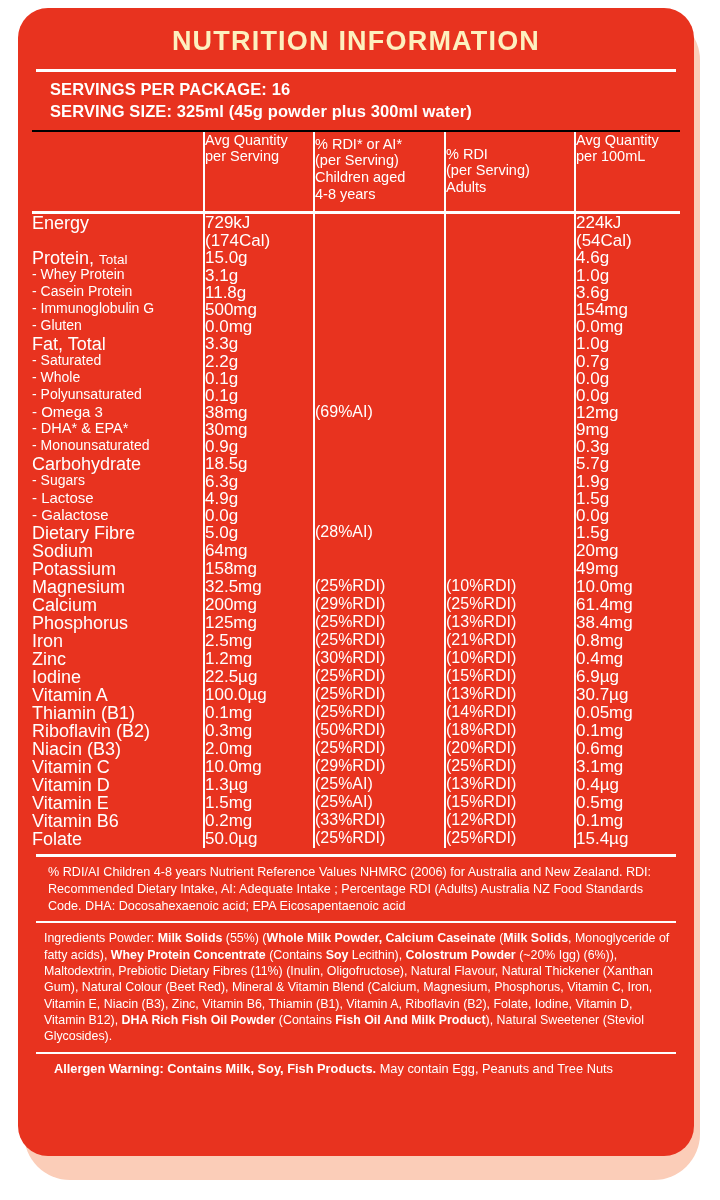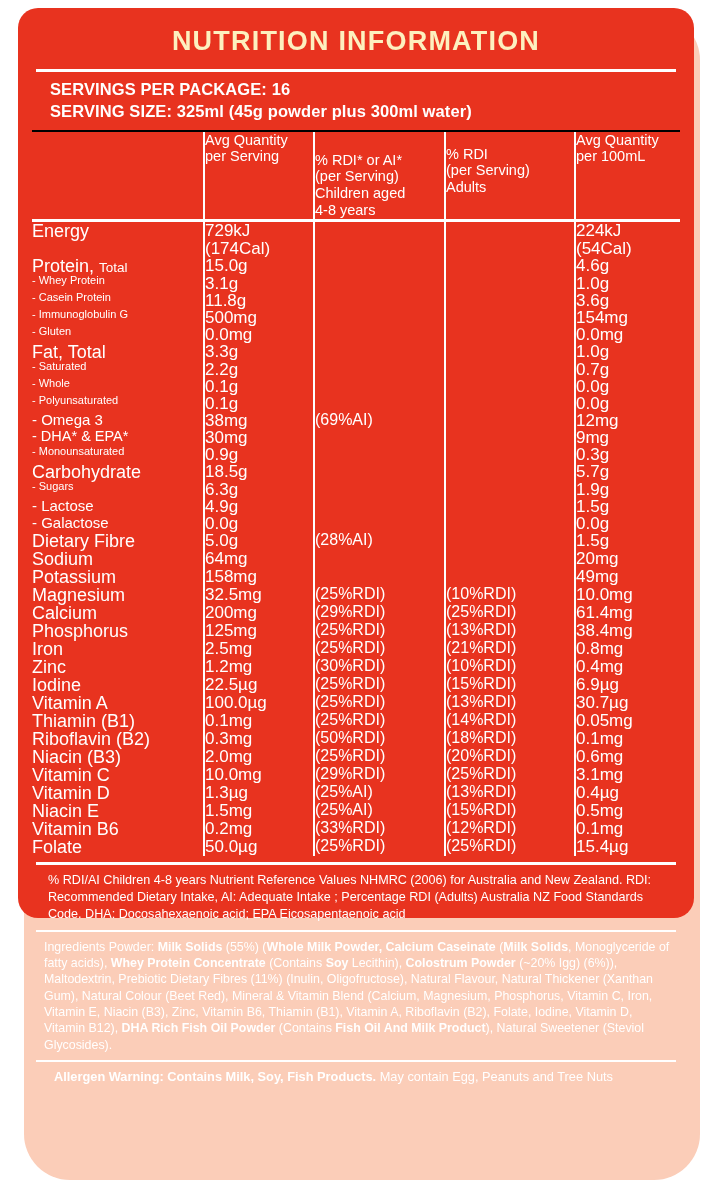--- a/index.html
+++ b/index.html
@@ -15,23 +15,23 @@
   .shadow-layer {
     position: absolute;
     left: 24px; top: 14px;
     width: 676px; height: 1166px;
     background: #fbcdb8;
     border-radius: 46px;
   }
   .panel {
     position: absolute;
     left: 18px; top: 8px;
-    width: 676px; height: 910px;
+    width: 676px; height: 1148px;
     background: #e8331f;
-    border-radius: 20px;
+    border-radius: 30px;
     padding: 0 14px;
     color: #ffffff;
   }
 
   .title {
     text-align: center;
     color: #fdf0bf;
     font-weight: bold;
     font-size: 27px;
     letter-spacing: 1.2px;
@@ -66,34 +66,34 @@
 
   .vline { border-left: 2px solid #ffffff; }
 
   thead td {
     height: 82px;
     font-size: 14.5px;
     line-height: 1.17;
     padding: 22px 0 0 8px;
     vertical-align: top;
   }
-  thead td.hdr-child { padding-top: 20px; }
+  thead td.hdr-child { padding-top: 4px; }
   thead td.hdr-adult { padding-top: 14px; }
 
   .thead-rule-top { border-top: 2px solid #000000; }
   .thead-rule-bot { border-bottom: 3px solid #ffffff; }
 
   tbody td { font-size: 16px; line-height: 1.0; }
 
   .rowlabel { padding-left: 10px; white-space: nowrap; }
   .rowval   { padding-left: 9px; white-space: nowrap; }
 
   
   .lvl0 { font-size: 18px; }
-  .lvl1 { font-size: 11px; padding-left: 26px; }
+  .lvl1 { font-size: 14px; padding-left: 26px; }
   .lvl2 { font-size: 15px;  padding-left: 40px; }
   .lvl3 { font-size: 14.5px; padding-left: 54px; }
   .sub  { font-size: 13.5px; }
 
   tbody tr td { padding-top: 2px; padding-bottom: 2px; }
 
   .valbig { font-size: 17px; }
 
   
   .foot {
@@ -389,21 +389,21 @@
             <td class="rowval vline valbig">3.1mg</td>
           </tr>
           <tr>
             <td class="rowlabel lvl0">Vitamin D</td>
             <td class="rowval vline valbig">1.3µg</td>
             <td class="rowval vline">(25%AI)</td>
             <td class="rowval vline">(13%RDI)</td>
             <td class="rowval vline valbig">0.4µg</td>
           </tr>
           <tr>
-            <td class="rowlabel lvl0">Niacin E</td>
+            <td class="rowlabel lvl0">Vitamin E</td>
             <td class="rowval vline valbig">1.5mg</td>
             <td class="rowval vline">(25%AI)</td>
             <td class="rowval vline">(15%RDI)</td>
             <td class="rowval vline valbig">0.5mg</td>
           </tr>
           <tr>
             <td class="rowlabel lvl0">Vitamin B6</td>
             <td class="rowval vline valbig">0.2mg</td>
             <td class="rowval vline">(33%RDI)</td>
             <td class="rowval vline">(12%RDI)</td>

